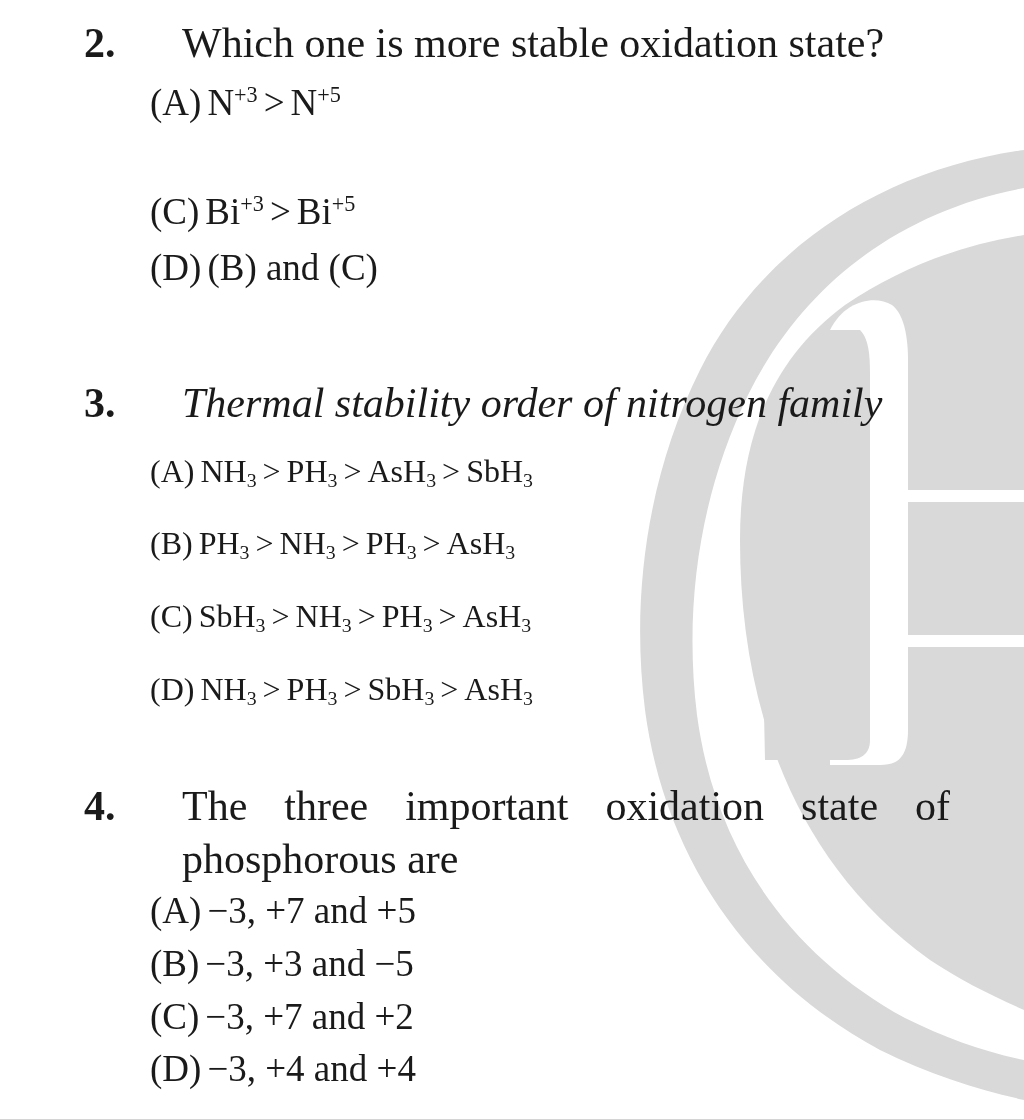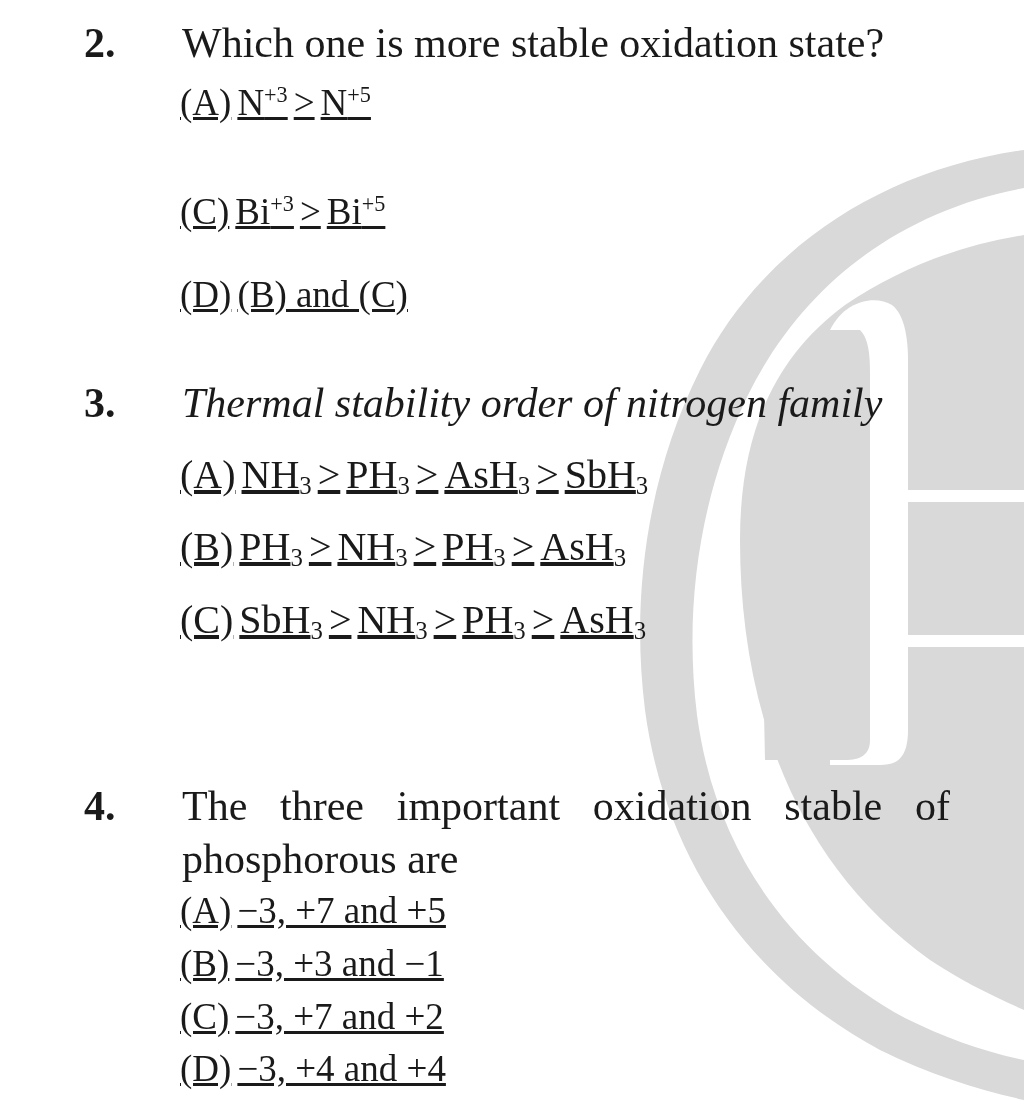--- a/index.html
+++ b/index.html
@@ -46,28 +46,27 @@
       line-height: 1;
       white-space: nowrap;
     }
     .q-text.justify {
       width: 768px;
       text-align: justify;
       text-align-last: justify;
     }
     .opt {
       position: absolute;
-      left: 180px;
+      left: 150px;
       font-size: 37px;
       line-height: 1;
       white-space: nowrap;
-      text-decoration: underline;
     }
     .opt.big {
-      font-size: 40px;
+      font-size: 32px;
     }
     .opt .lbl {
       margin-right: 6px;
     }
     sup {
       font-size: 60%;
       vertical-align: 0.6em;
       line-height: 0;
     }
     sub {
@@ -102,31 +101,32 @@
   <rect x="905" y="635" width="119" height="12" fill="#ffffff"></rect>
 </svg>
 
 <div class="page">
 
   <div class="q-num" style="top:22px;">2.</div>
   <div class="q-text" style="top:22px;">Which one is more stable oxidation state?</div>
 
   <div class="opt" style="top:84px;"><span class="lbl">(A)</span><span>N</span><sup>+3</sup><span class="gt">&gt;</span><span>N</span><sup>+5</sup></div>
   <div class="opt" style="top:193px;"><span class="lbl">(C)</span><span>Bi</span><sup>+3</sup><span class="gt">&gt;</span><span>Bi</span><sup>+5</sup></div>
-  <div class="opt" style="top:249px;margin-top:27px;"><span class="lbl">(D)</span><span>(B) and (C)</span></div>
+  <div class="opt" style="top:249px;"><span class="lbl">(D)</span><span>(B) and (C)</span></div>
 
   <div class="q-num" style="top:382px;">3.</div>
   <div class="q-text" style="top:382px;font-style:italic;">Thermal stability order of nitrogen family</div>
 
   <div class="opt big" style="top:455px;"><span class="lbl">(A)</span><span>NH</span><sub>3</sub><span class="gt">&gt;</span><span>PH</span><sub>3</sub><span class="gt">&gt;</span><span>AsH</span><sub>3</sub><span class="gt">&gt;</span><span>SbH</span><sub>3</sub></div>
   <div class="opt big" style="top:527px;"><span class="lbl">(B)</span><span>PH</span><sub>3</sub><span class="gt">&gt;</span><span>NH</span><sub>3</sub><span class="gt">&gt;</span><span>PH</span><sub>3</sub><span class="gt">&gt;</span><span>AsH</span><sub>3</sub></div>
   <div class="opt big" style="top:600px;text-align:right;"><span class="lbl">(C)</span><span>SbH</span><sub>3</sub><span class="gt">&gt;</span><span>NH</span><sub>3</sub><span class="gt">&gt;</span><span>PH</span><sub>3</sub><span class="gt">&gt;</span><span>AsH</span><sub>3</sub></div>
+  <div class="opt big" style="top:673px;"><span class="lbl">(D)</span><span>NH</span><sub>3</sub><span class="gt">&gt;</span><span>PH</span><sub>3</sub><span class="gt">&gt;</span><span>SbH</span><sub>3</sub><span class="gt">&gt;</span><span>AsH</span><sub>3</sub></div>
 
   <div class="q-num" style="top:785px;">4.</div>
-  <div class="q-text justify" style="top:785px;">The three important oxidation stable of</div>
+  <div class="q-text justify" style="top:785px;">The three important oxidation state of</div>
   <div class="q-text" style="top:838px;">phosphorous are</div>
 
   <div class="opt" style="top:892px;"><span class="lbl">(A)</span><span>−3, +7 and +5</span></div>
-  <div class="opt" style="top:945px;"><span class="lbl">(B)</span><span>−3, +3 and −1</span></div>
+  <div class="opt" style="top:945px;"><span class="lbl">(B)</span><span>−3, +3 and −5</span></div>
   <div class="opt" style="top:998px;"><span class="lbl">(C)</span><span>−3, +7 and +2</span></div>
   <div class="opt" style="top:1050px;"><span class="lbl">(D)</span><span>−3, +4 and +4</span></div>
 
 </div>
 
 </body></html>

